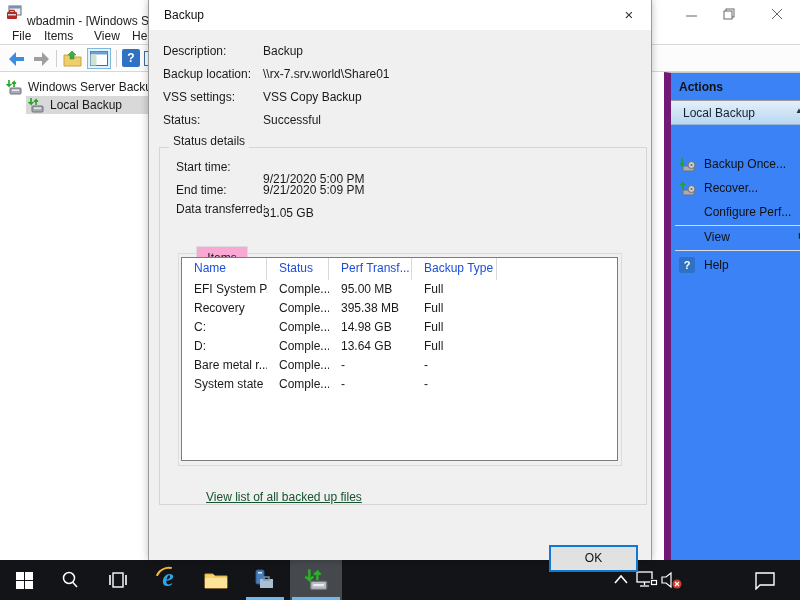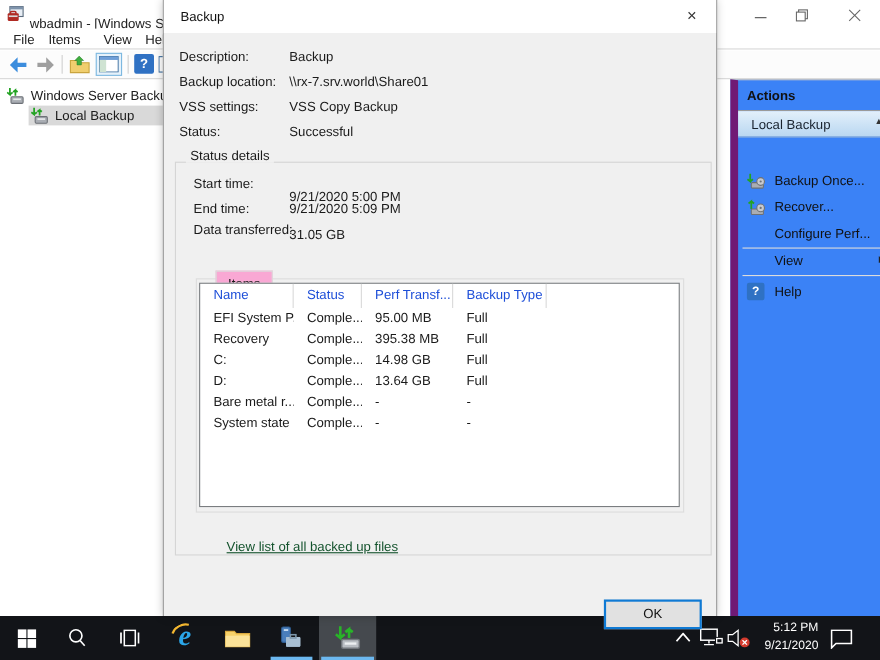--- a/index.html
+++ b/index.html
@@ -365,20 +365,16 @@
     <line x1="4" y1="15" x2="13" y2="15" stroke="#fff" stroke-width="1.3"></line>
     <rect x="14" y="8" width="7" height="7" fill="#121418"></rect>
     <rect x="15.5" y="9.5" width="5" height="4" fill="none" stroke="#fff" stroke-width="1.2"></rect>
   </svg>
   <svg class="tray-ico" style="left:661px; top:11px" width="22" height="18">
     <path d="M1 6 h4 l5-4 v14 l-5-4 H1 z" fill="none" stroke="#fff" stroke-width="1.2"></path>
     <circle cx="16" cy="13" r="4.5" fill="#d43b2e"></circle>
     <line x1="14" y1="11" x2="18" y2="15" stroke="#fff" stroke-width="1.2"></line>
     <line x1="18" y1="11" x2="14" y2="15" stroke="#fff" stroke-width="1.2"></line>
   </svg>
-  <div id="tray-clock">
-    <div>5:12 PM</div>
-    <div>9/21/2020</div>
-  </div>
   <svg class="tray-ico" style="left:754px; top:12px" width="22" height="18">
     <path d="M2 1 h18 v12 h-14 l-4 4 z" fill="none" stroke="#fff" stroke-width="1.4"></path>
   </svg>
 </div>
 
 </body></html>

